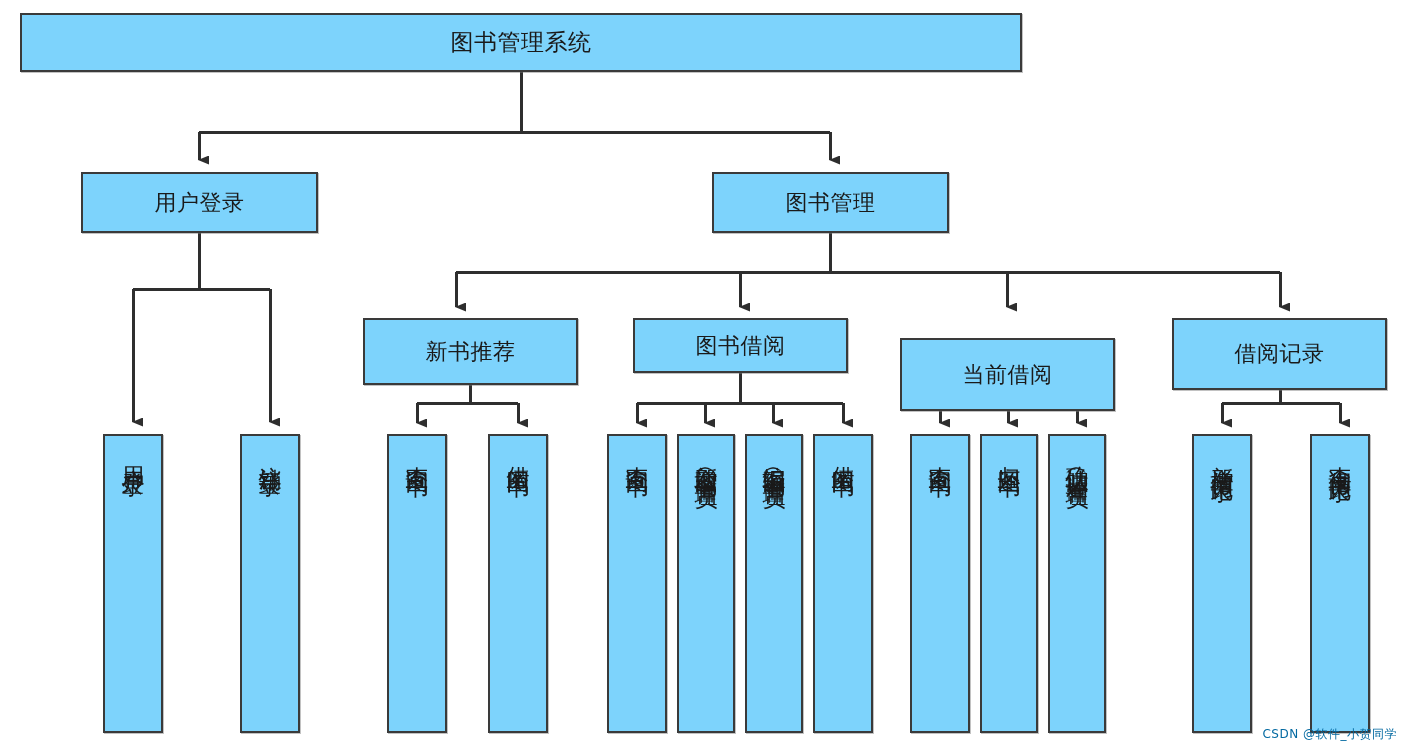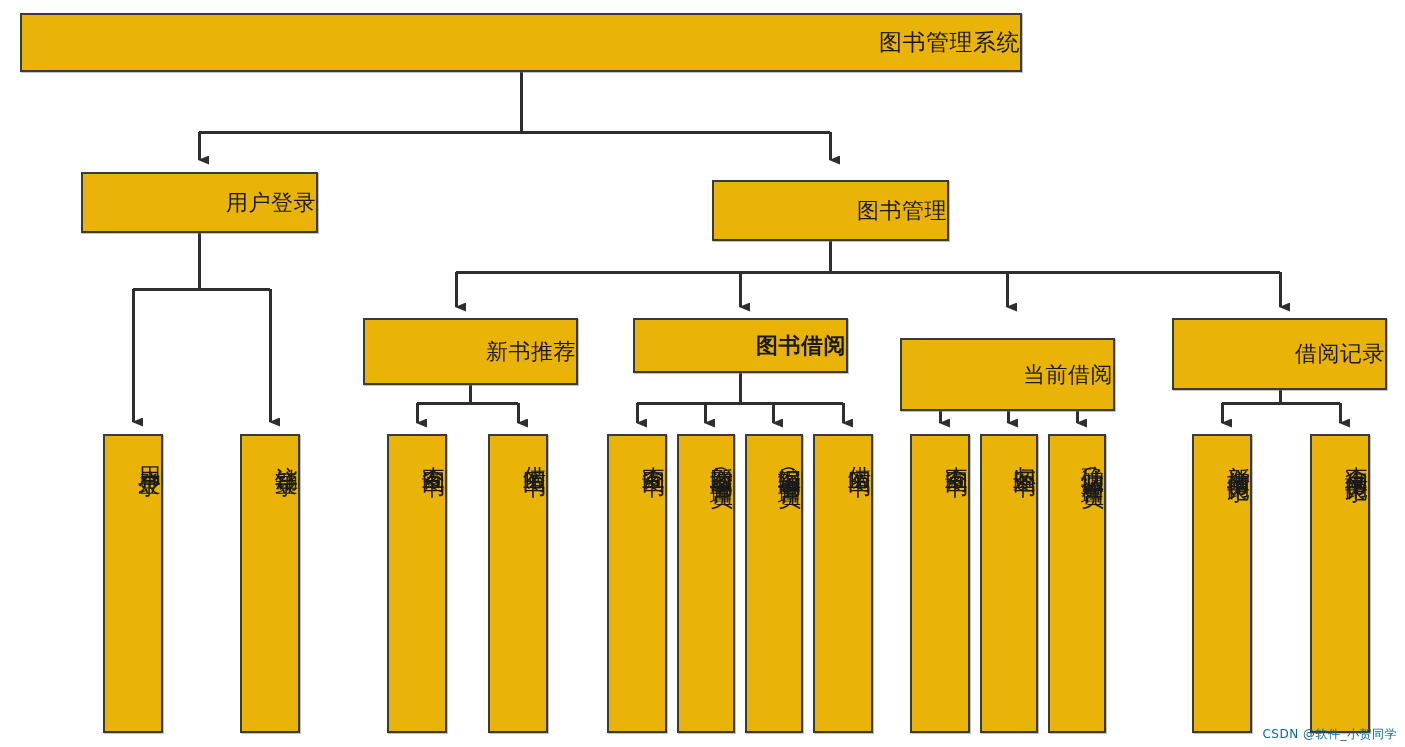--- a/index.html
+++ b/index.html
@@ -23,26 +23,26 @@
     position: absolute;
     left: 0;
     top: 0;
     width: 1405px;
     height: 747px;
     pointer-events: none;
   }
   .node {
     position: absolute;
     box-sizing: border-box;
-    background: #eab308;
+    background: #7dd3fc;
     border: 2px solid #3a3a3a;
     box-shadow: 1px 1px 0 rgba(120,120,120,0.45);
     display: flex;
     align-items: center;
-    justify-content: flex-end;
+    justify-content: center;
     color: #1a1a1a;
   }
   .node-label {
     display: block;
     text-align: center;
     line-height: 1.25;
     letter-spacing: 0.5px;
   }
   .node.horizontal .node-label {
     writing-mode: horizontal-tb;
@@ -127,28 +127,28 @@
     </g>
   </svg>
 
   <div class="node horizontal root" style="left:20px; top:13px; width:1002px; height:59px;">
     <span class="node-label">图书管理系统</span>
   </div>
 
   <div class="node horizontal" style="left:81px; top:172px; width:237px; height:61px;">
     <span class="node-label">用户登录</span>
   </div>
-  <div class="node horizontal" style="left:712px; top:172px; width:237px; height:61px;margin-top:8px;">
+  <div class="node horizontal" style="left:712px; top:172px; width:237px; height:61px;">
     <span class="node-label">图书管理</span>
   </div>
 
   <div class="node horizontal" style="left:363px; top:318px; width:215px; height:67px;">
     <span class="node-label">新书推荐</span>
   </div>
-  <div class="node horizontal" style="left:633px; top:318px; width:215px; height:55px;font-weight:bold;">
+  <div class="node horizontal" style="left:633px; top:318px; width:215px; height:55px;">
     <span class="node-label">图书借阅</span>
   </div>
   <div class="node horizontal" style="left:900px; top:318px; width:215px; height:73px;margin-top:20px;">
     <span class="node-label">当前借阅</span>
   </div>
   <div class="node horizontal" style="left:1172px; top:318px; width:215px; height:72px;">
     <span class="node-label">借阅记录</span>
   </div>
 
   <div class="node vertical" style="left:103px; top:434px; width:60px; height:299px;">

